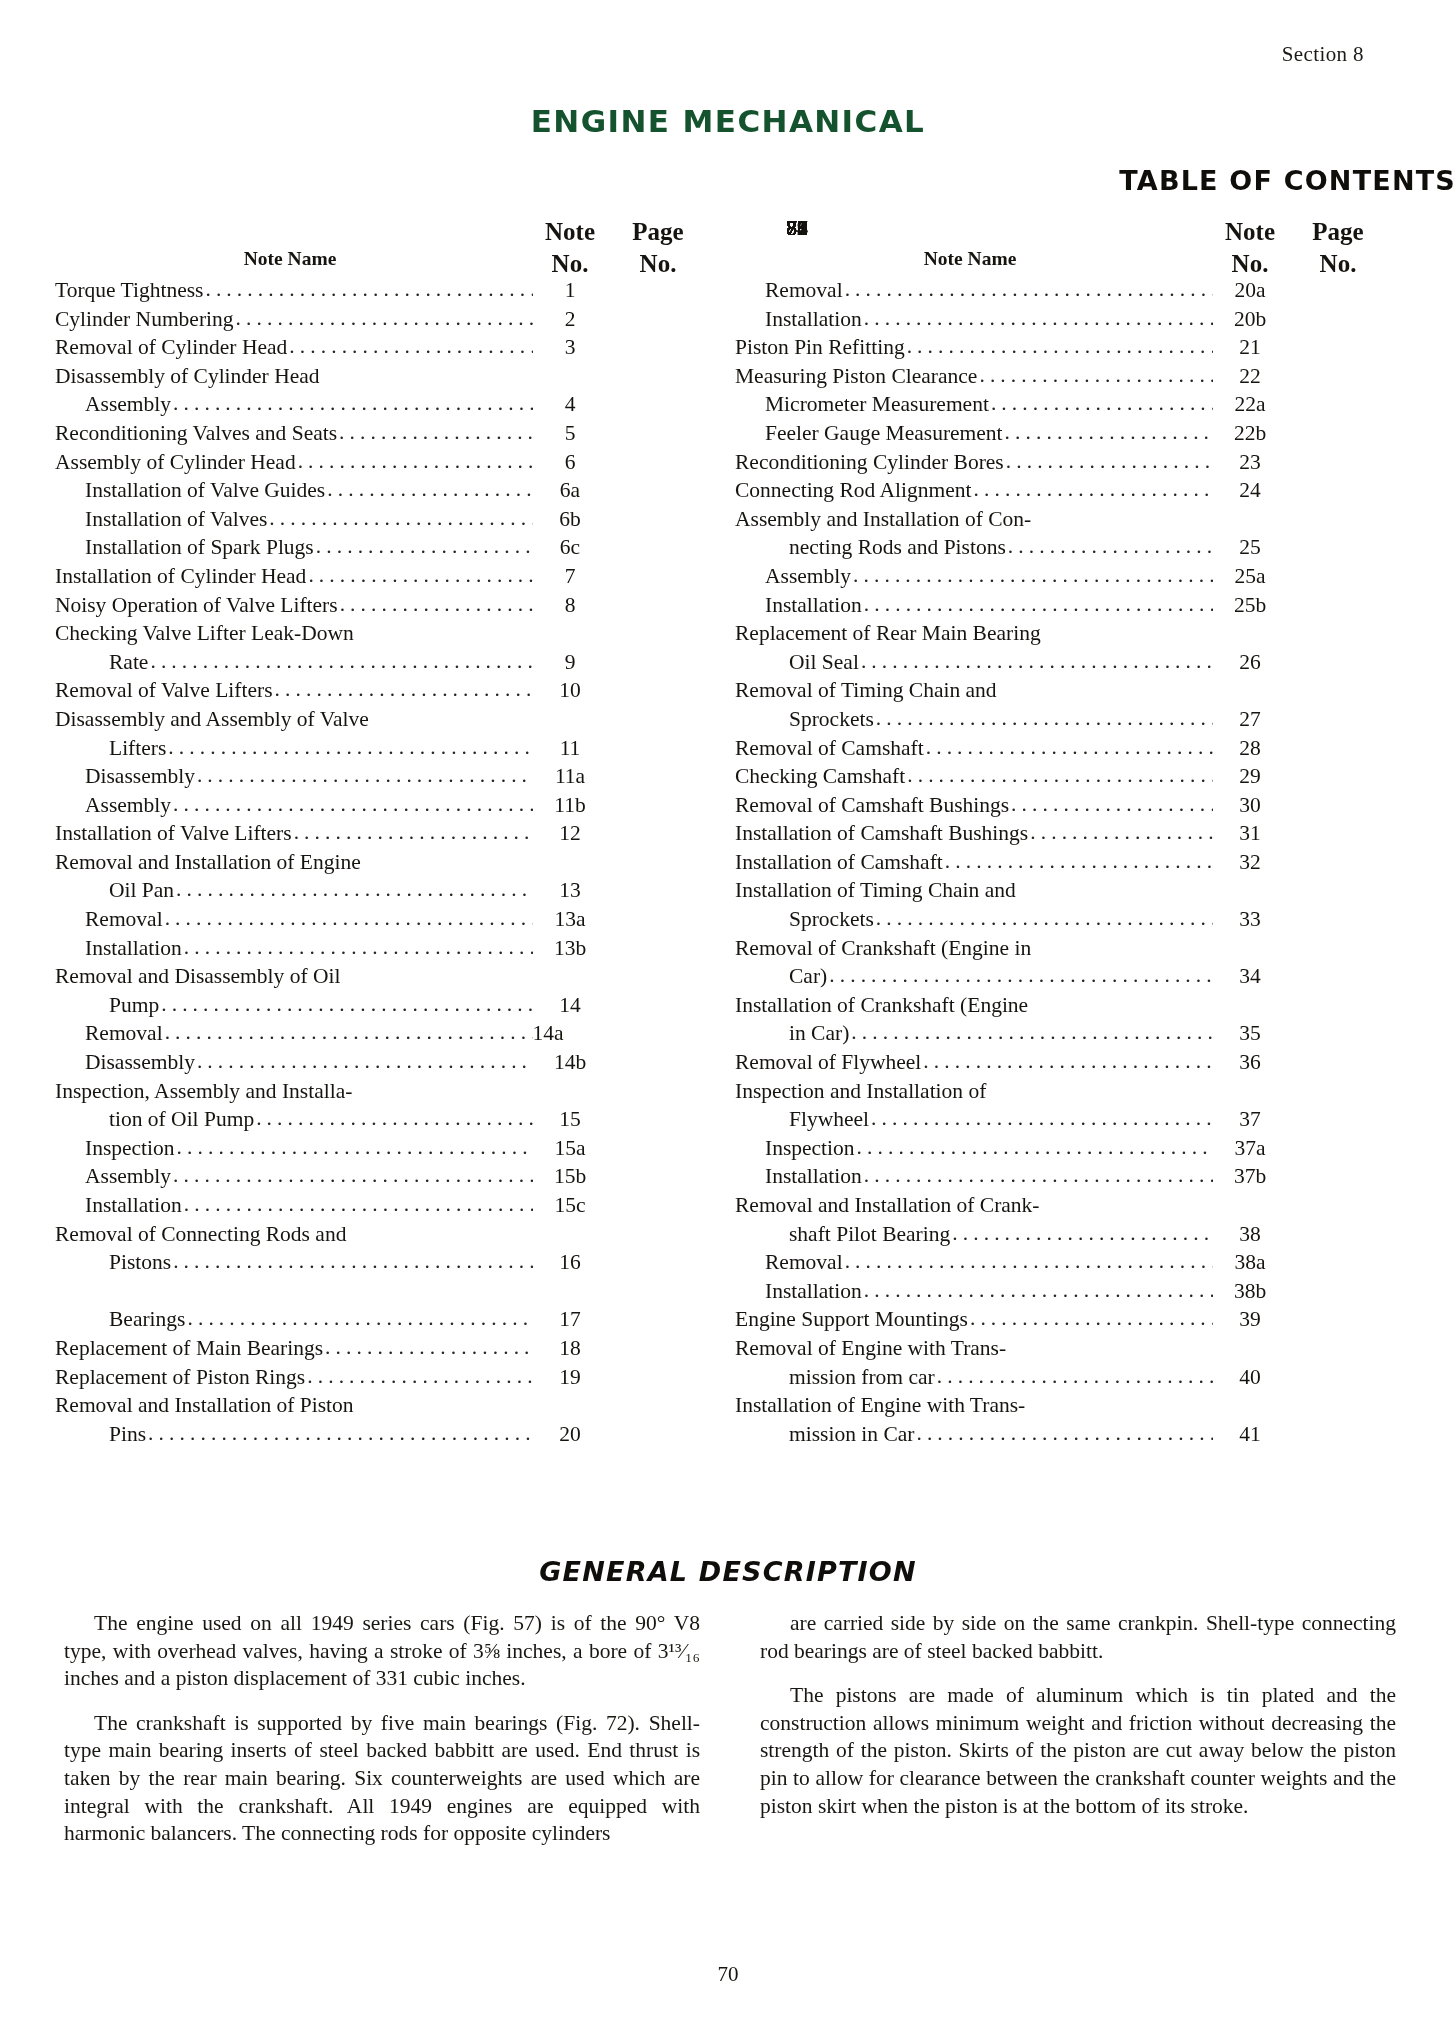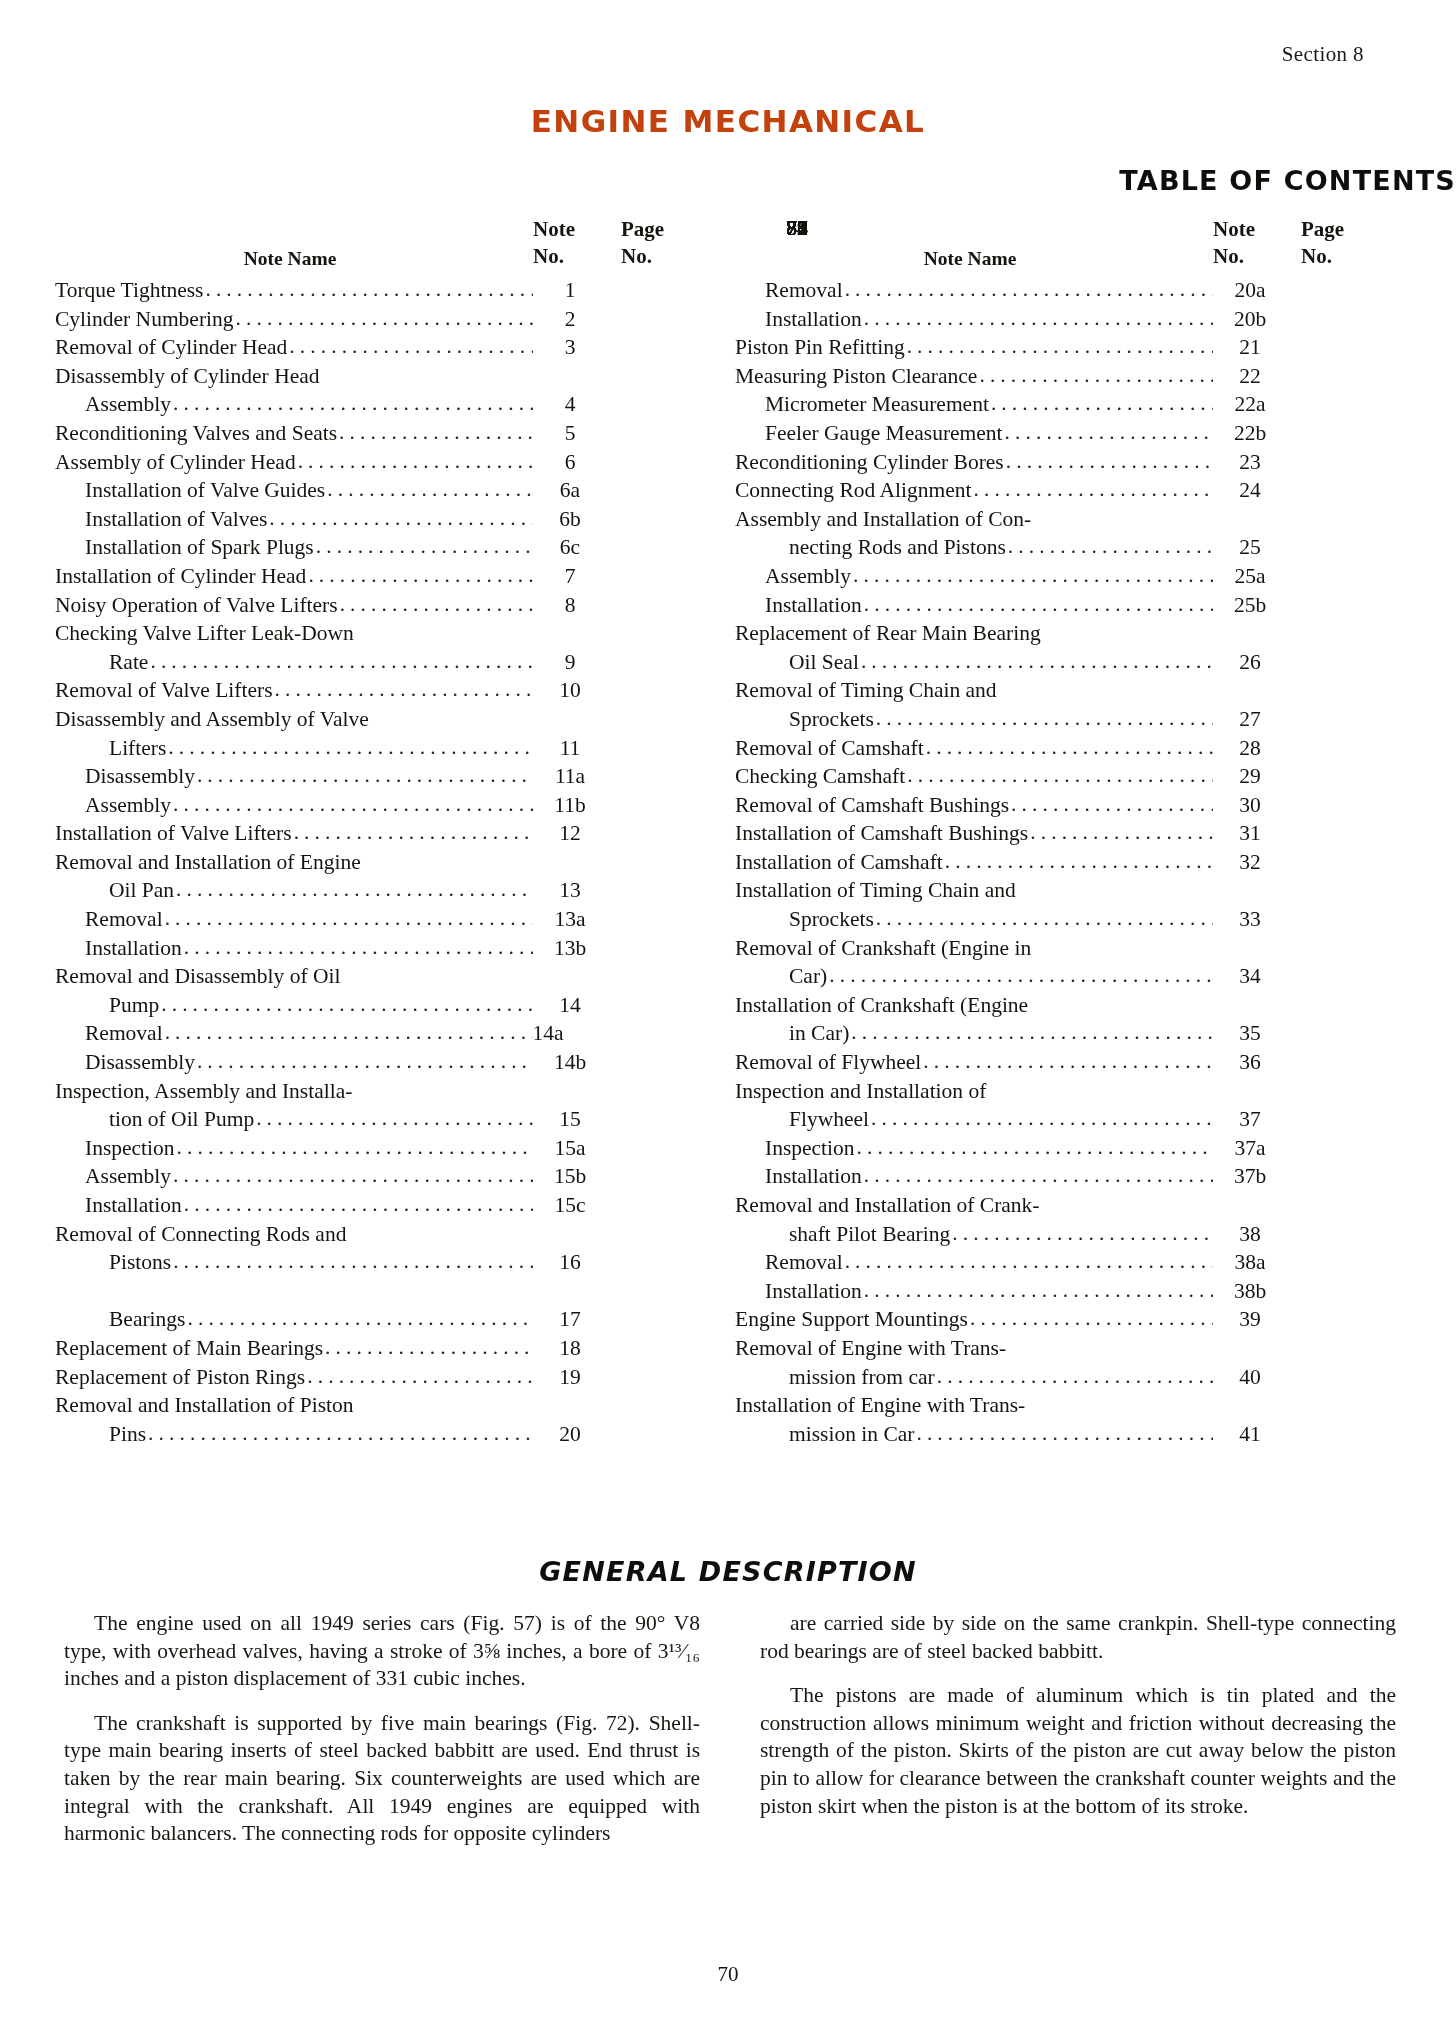--- a/index.html
+++ b/index.html
@@ -35,21 +35,21 @@
   
   .doc-title {
     position: absolute;
     left: 0; right: 0;
     top: 103px;
     text-align: center;
     font-family: "DejaVu Sans", sans-serif;
     font-weight: bold;
     font-size: 31px;
     letter-spacing: 1.4px;
-    color: #c2410c;
+    color: #14532d;
   }
   .toc-title {
     position: absolute;
     left: 0; right: 0;
     top: 165px;
     text-align: right;
     font-family: "DejaVu Sans", sans-serif;
     font-weight: bold;
     font-size: 27px;
     letter-spacing: 1.2px;
@@ -93,22 +93,23 @@
     top: 26px;
     text-align: center;
     font-weight: bold;
     font-size: 19.5px;
     margin-top: 6px;
   }
   .toc-head .num-head {
     position: absolute;
     top: 0;
     width: 74px;
+    text-align: center;
     font-weight: bold;
-    font-size: 21px;
+    font-size: 25px;
     line-height: 1.28;
   }
   .toc-head .num-head.note { left: 478px; }
   .toc-head .num-head.page { left: 566px; }
 
   ul.toc-list {
     list-style: none;
     margin: 0;
     padding: 0;
   }

